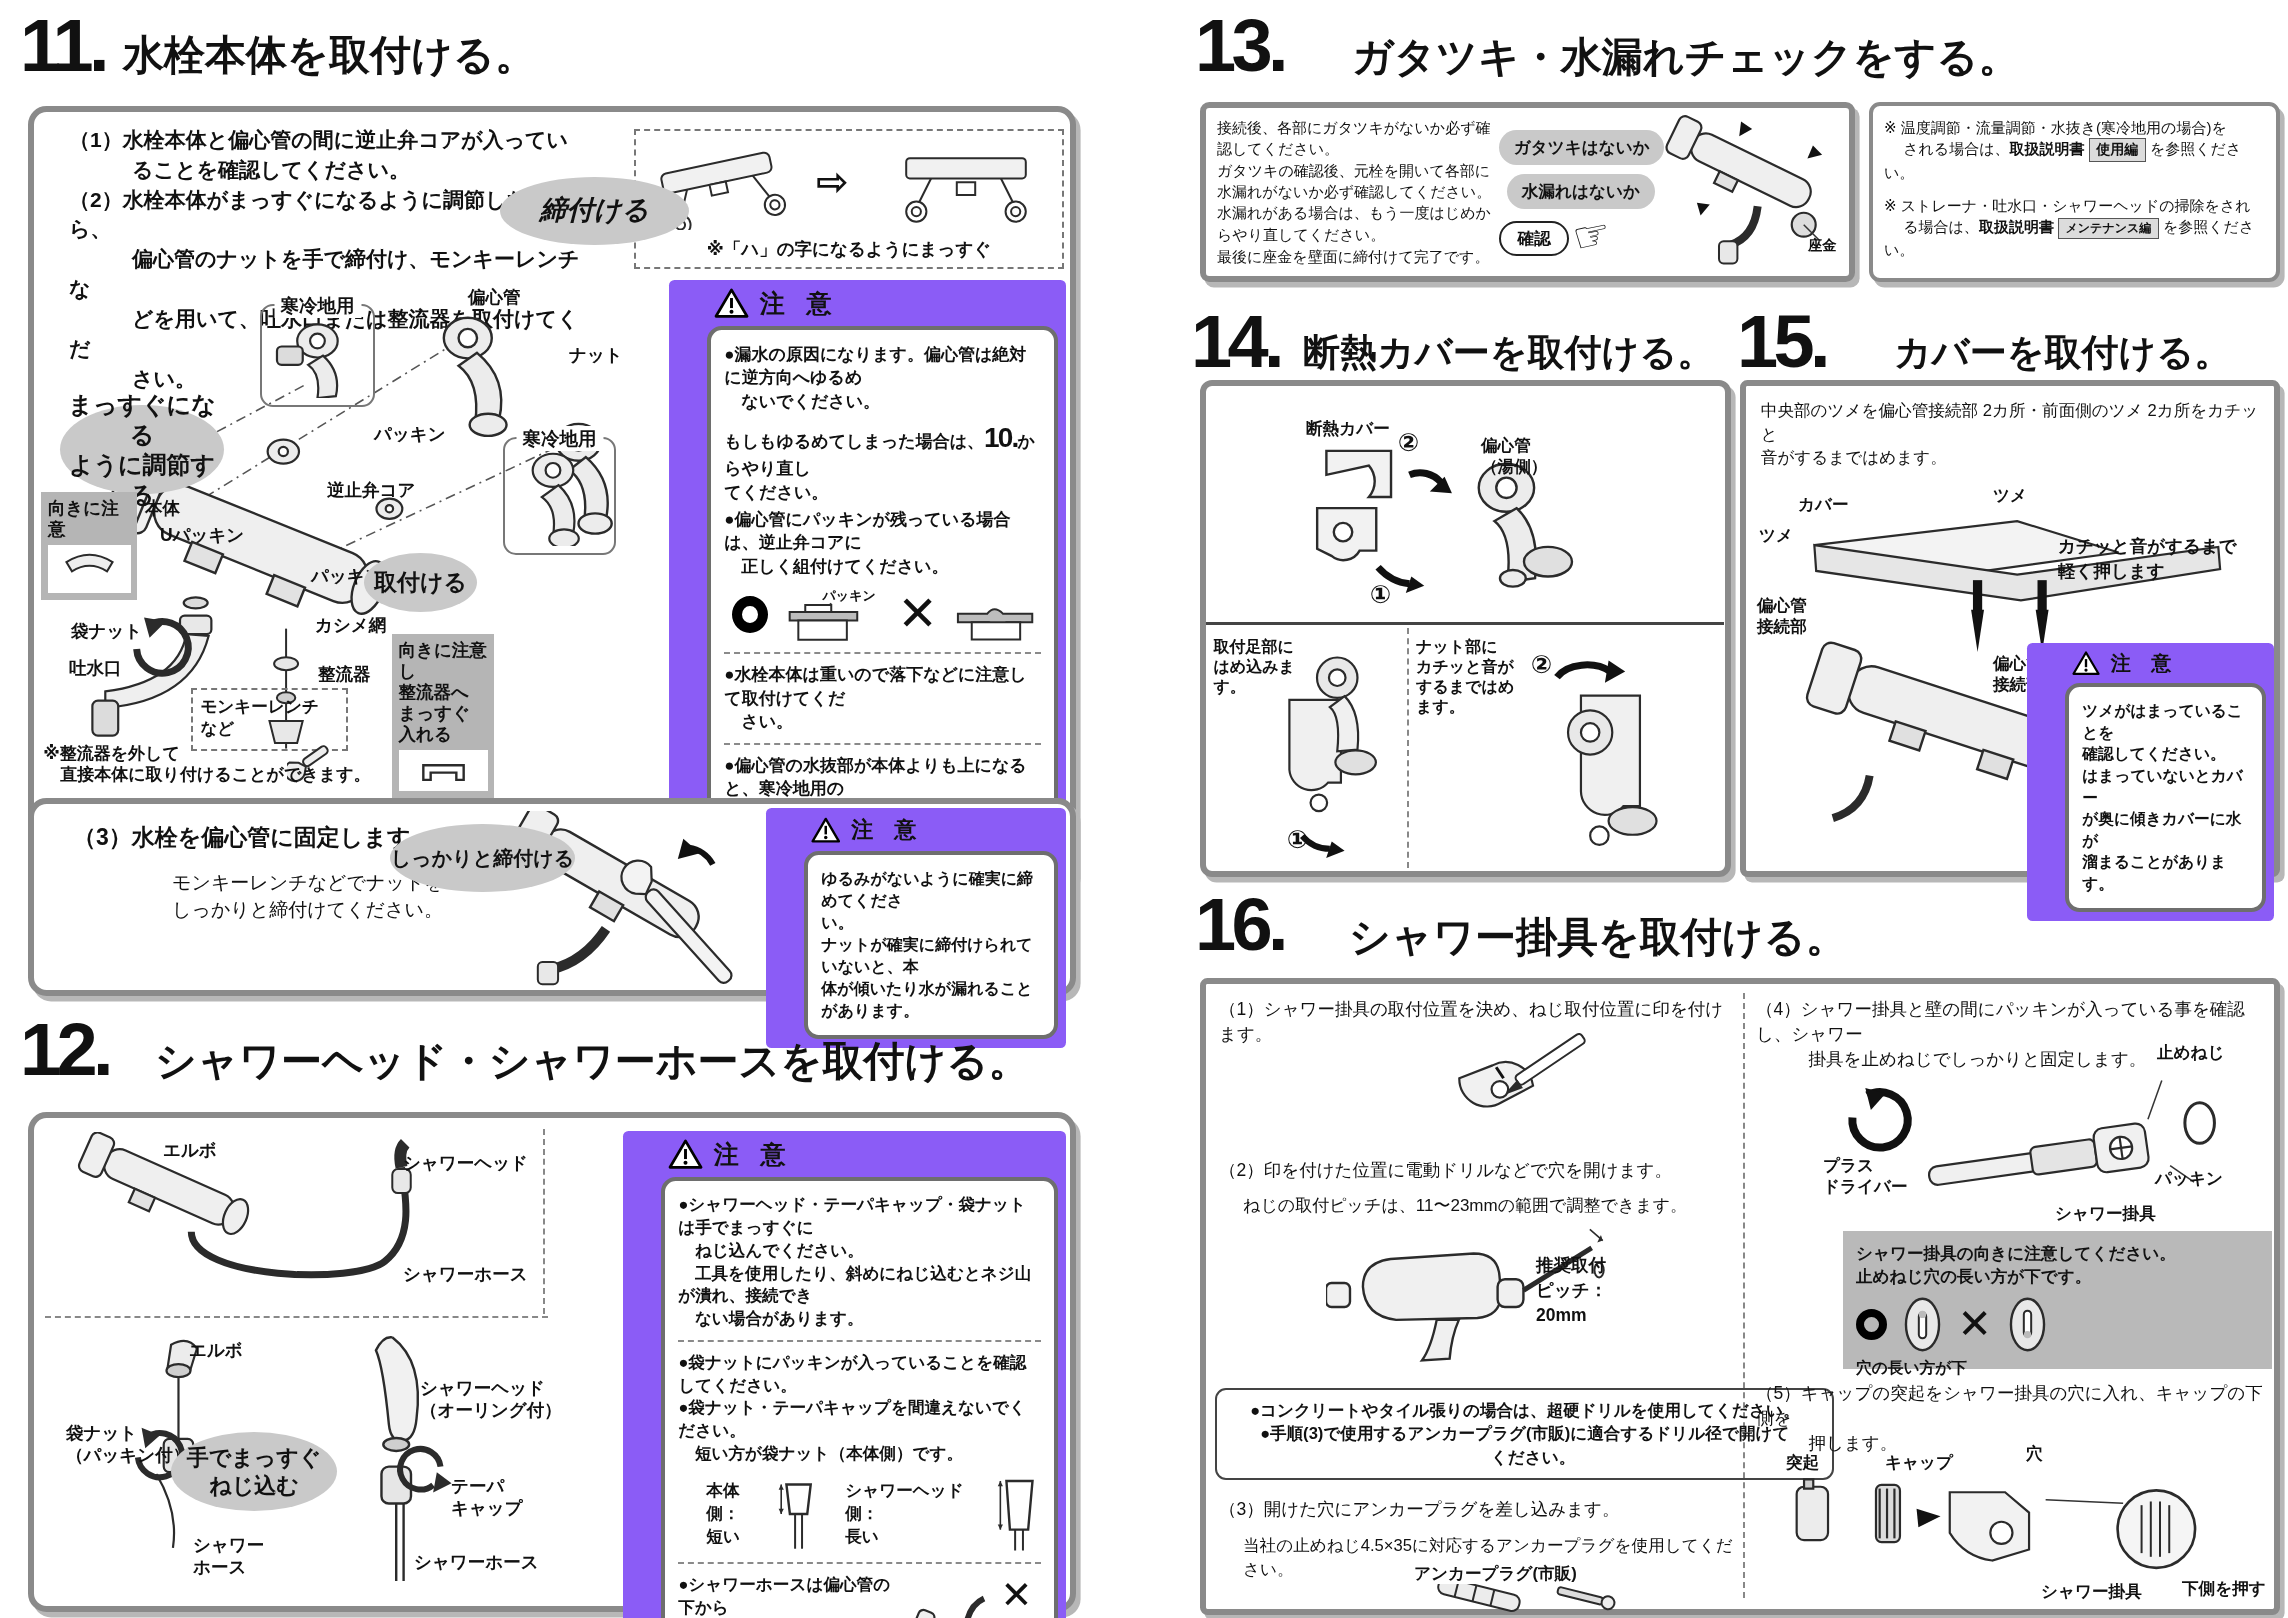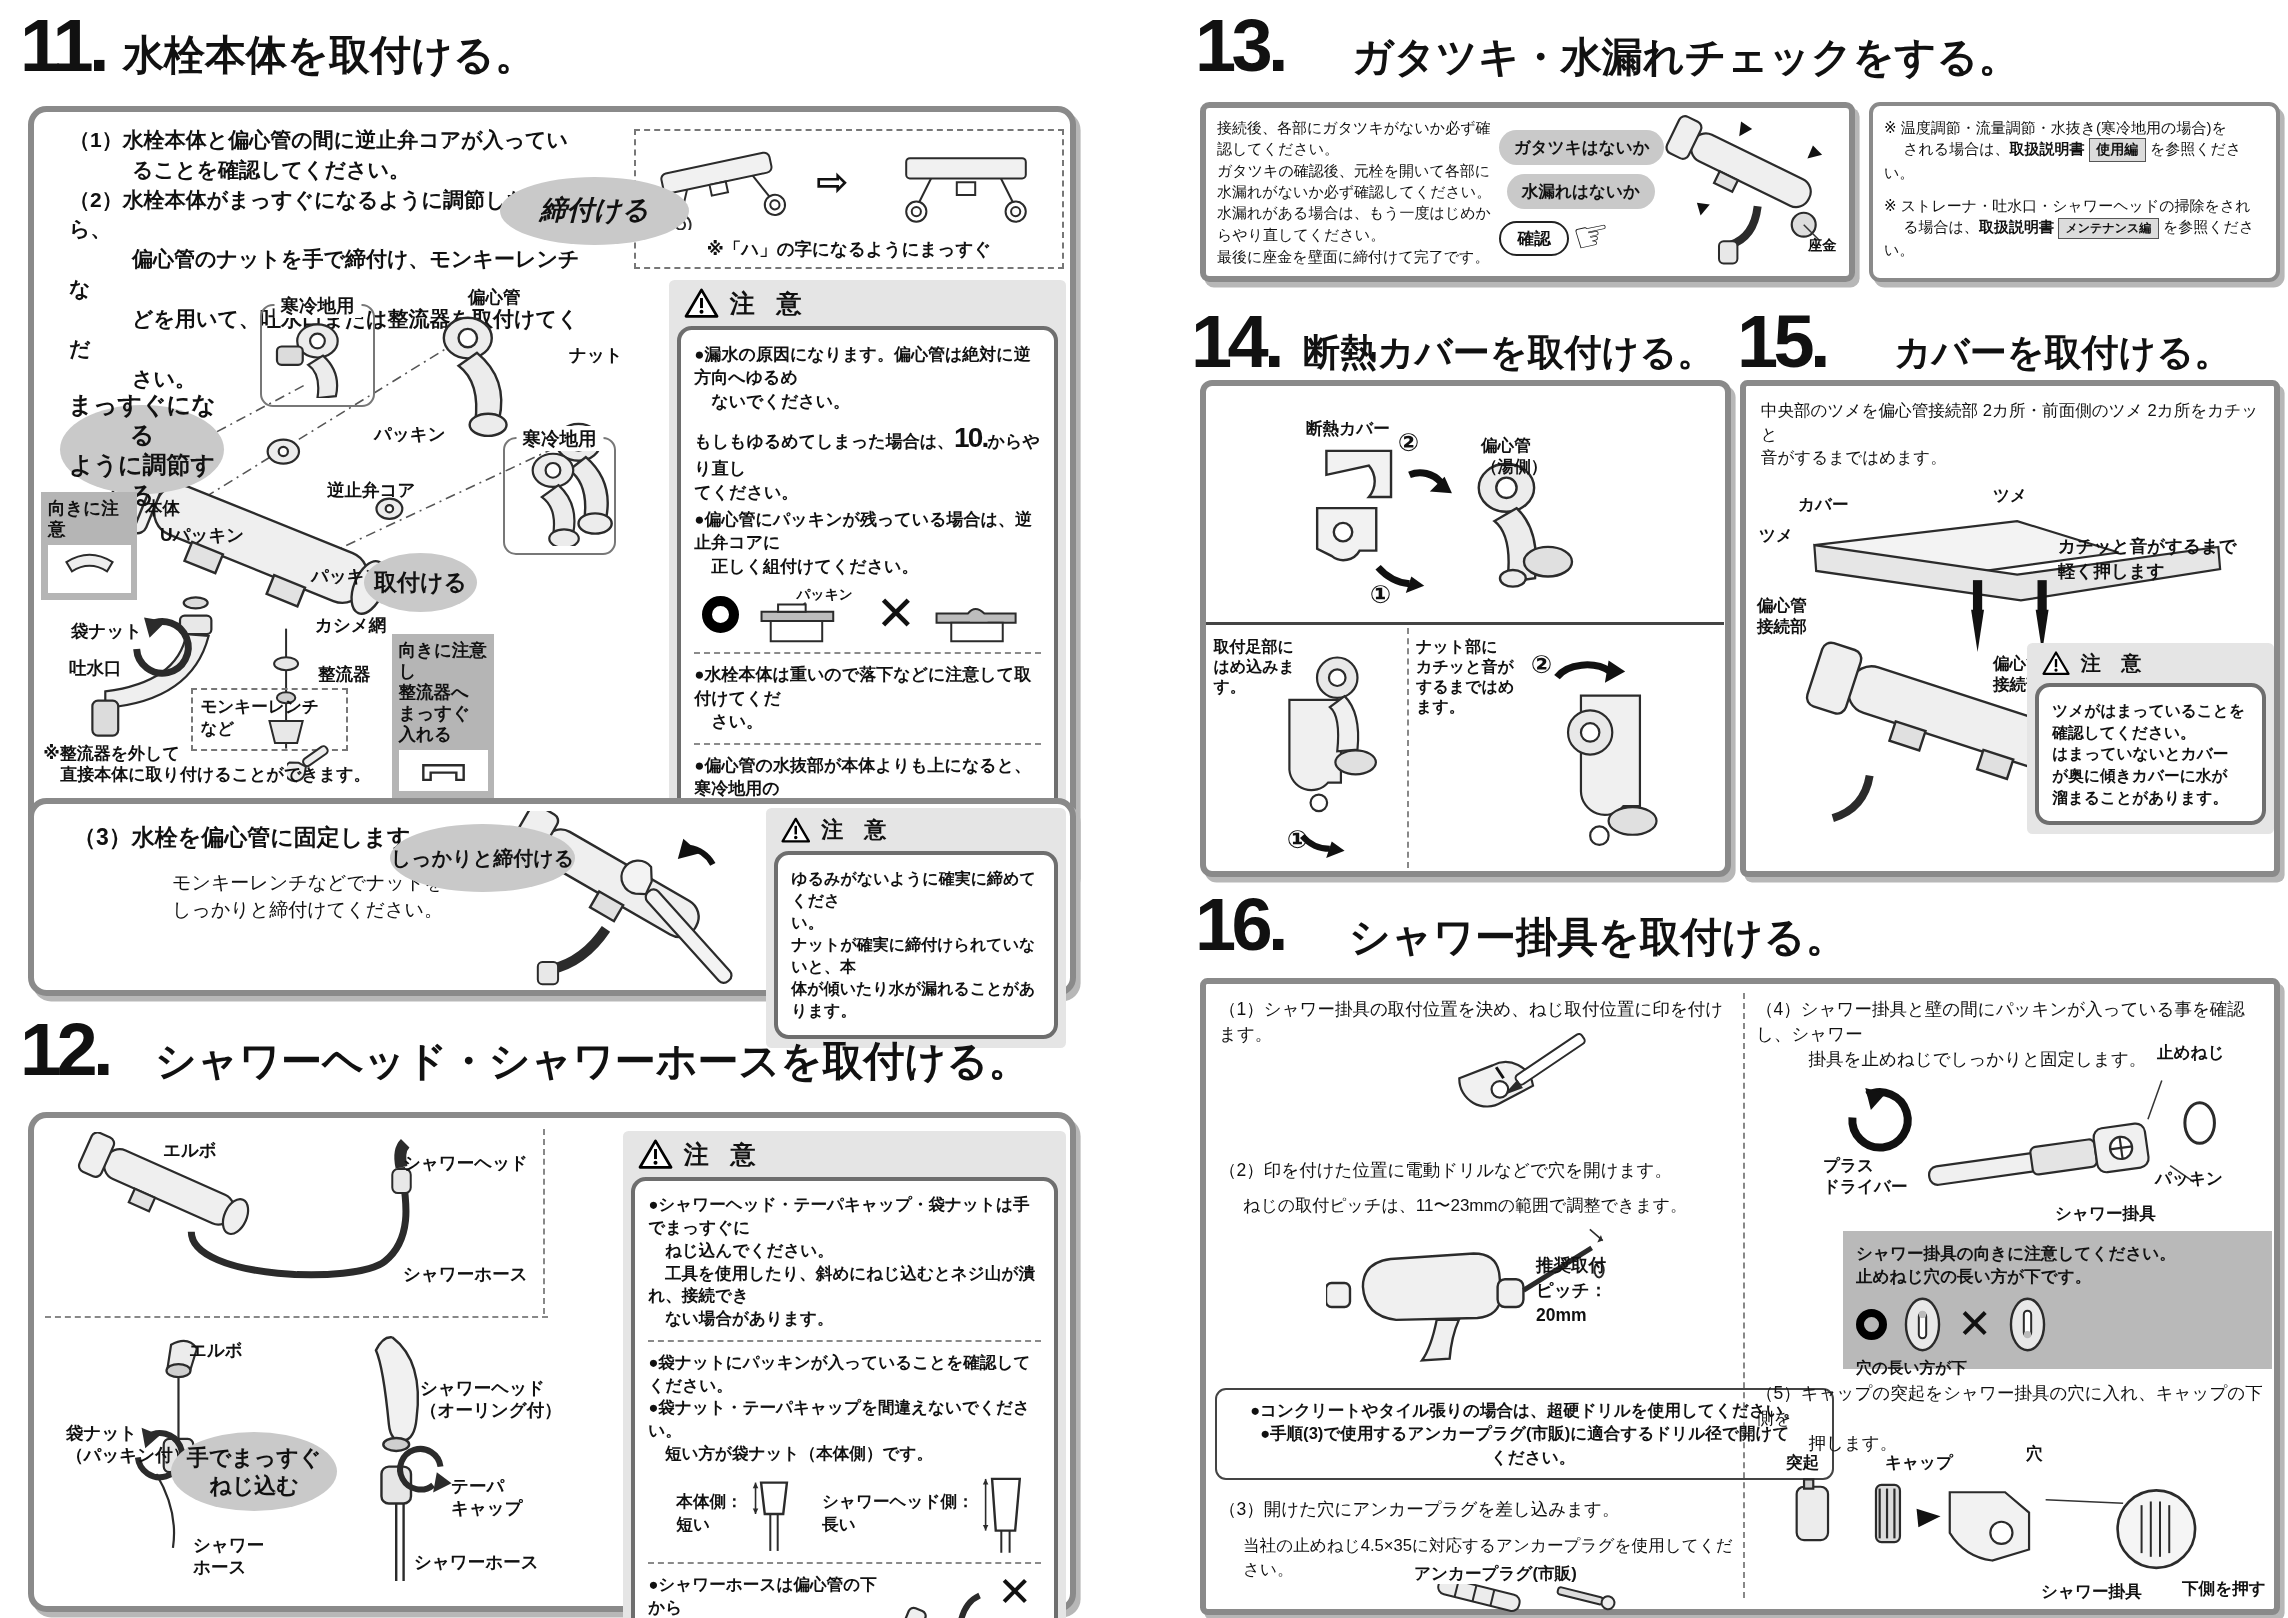--- a/index.html
+++ b/index.html
@@ -10,21 +10,21 @@
 
   
   .secnum { font-size:74px; font-weight:900; letter-spacing:-4.6px; line-height:1; }
   .sectitle { font-size:41px; font-weight:800; line-height:1; }
   .sectitle.sm { font-size:37px; }
 
   
   .panel { position:absolute; background:#fff; border:6.5px solid #8a8a8a; border-radius:18.5px; box-shadow:4.6px 5.5px 0 #b7b7b7; }
 
   
-  .caution { position:absolute; background:#e5e5e5; border-radius:5.5px; }
+  .caution { position:absolute; background:#8b5cf6; border-radius:5.5px;padding-left:30px; }
   .c-head { display:flex; align-items:center; gap:11px; padding:7.4px 14.8px 5.5px; font-size:25px; font-weight:800; letter-spacing:7.4px; }
   .c-body { background:#fff; border:4.6px solid #6e6e6e; border-radius:14.8px; margin:0 8.3px 9.2px; padding:13px 13px; font-size:17px; line-height:1.38; font-weight:600; }
   .dashhr { border:none; border-top:2.8px dashed #8a8a8a; margin:9.2px 0; }
 
   
   .cloud { position:absolute; background:#c9c9c9; border-radius:50% / 50%; display:flex; align-items:center; justify-content:center; text-align:center; font-weight:800; line-height:1.25; }
   .cloud::before, .cloud::after { content:""; position:absolute; background:#c9c9c9; border-radius:50%; z-index:-1; }
   .cloud::before { width:42%; height:58%; top:-16%; left:6%; }
   .cloud::after  { width:42%; height:58%; bottom:-16%; right:6%; }
   .cloud > span { position:relative; }

